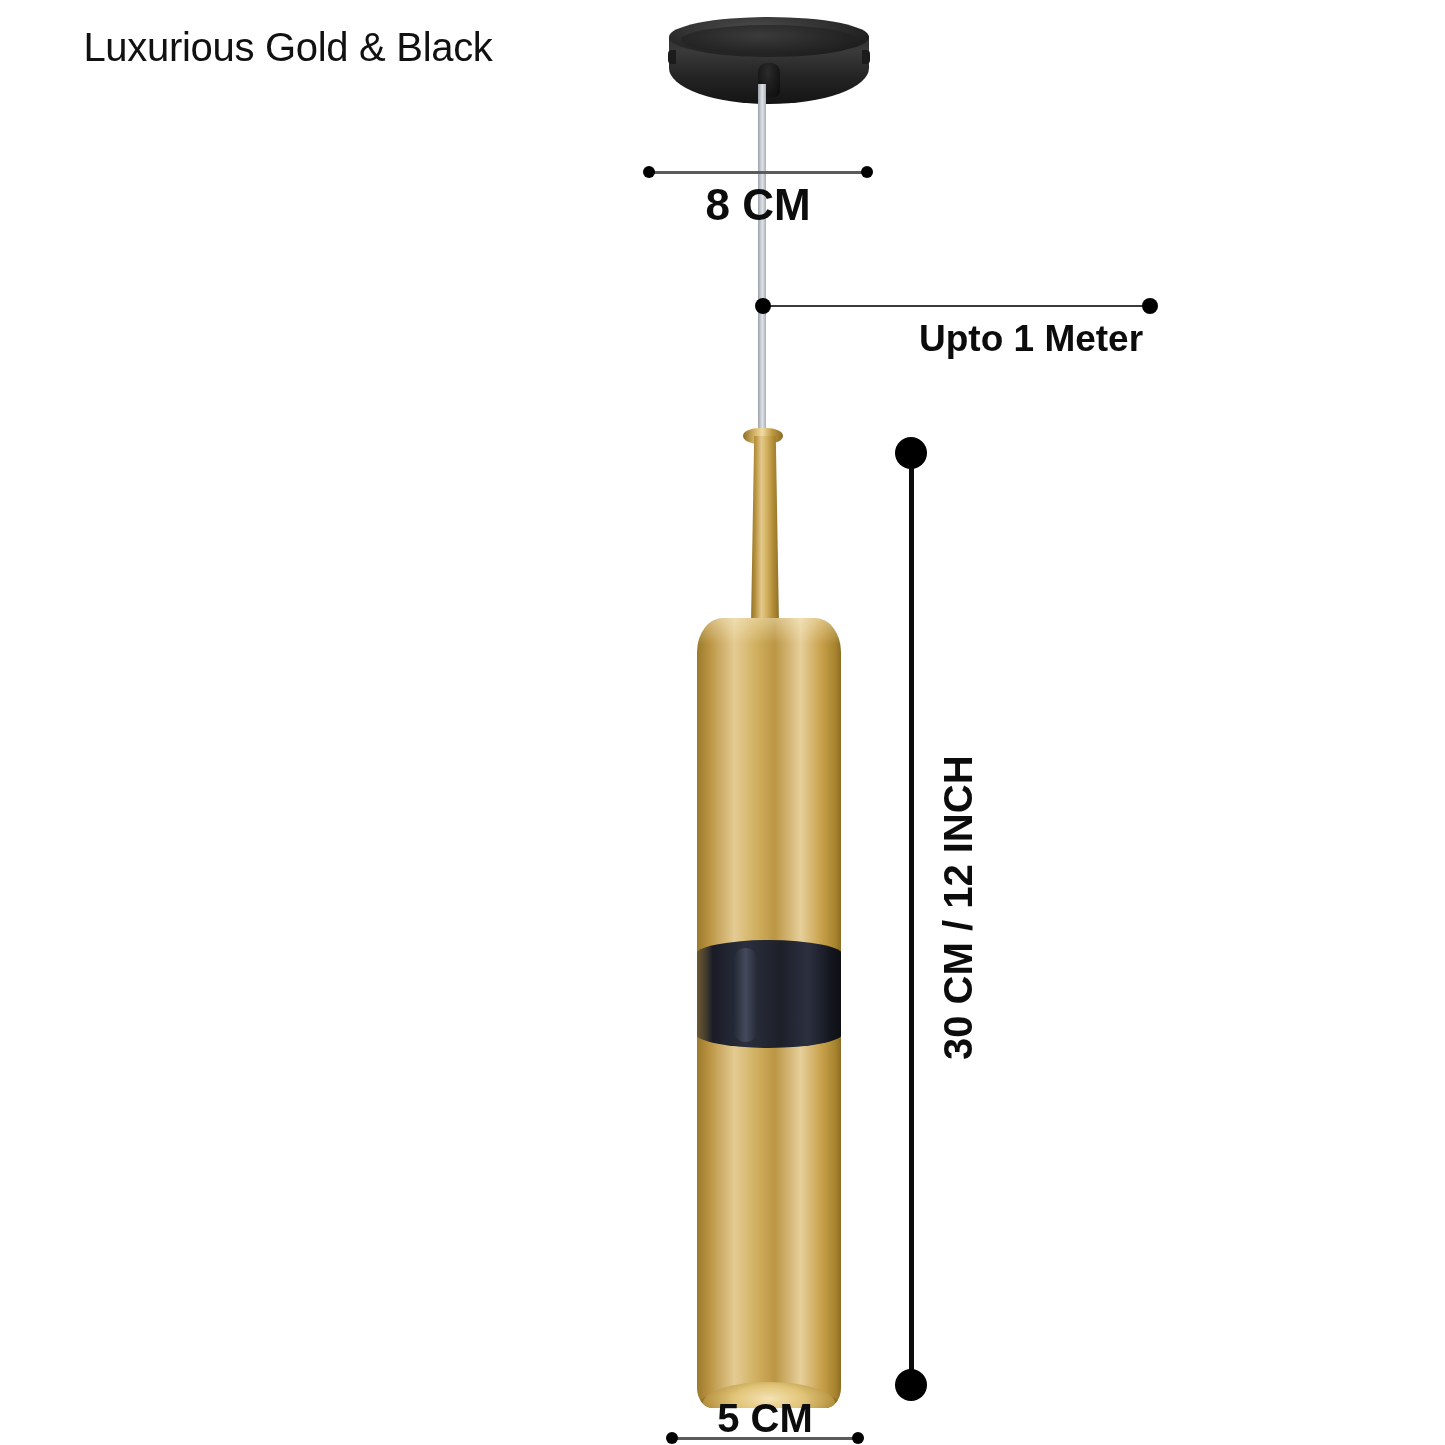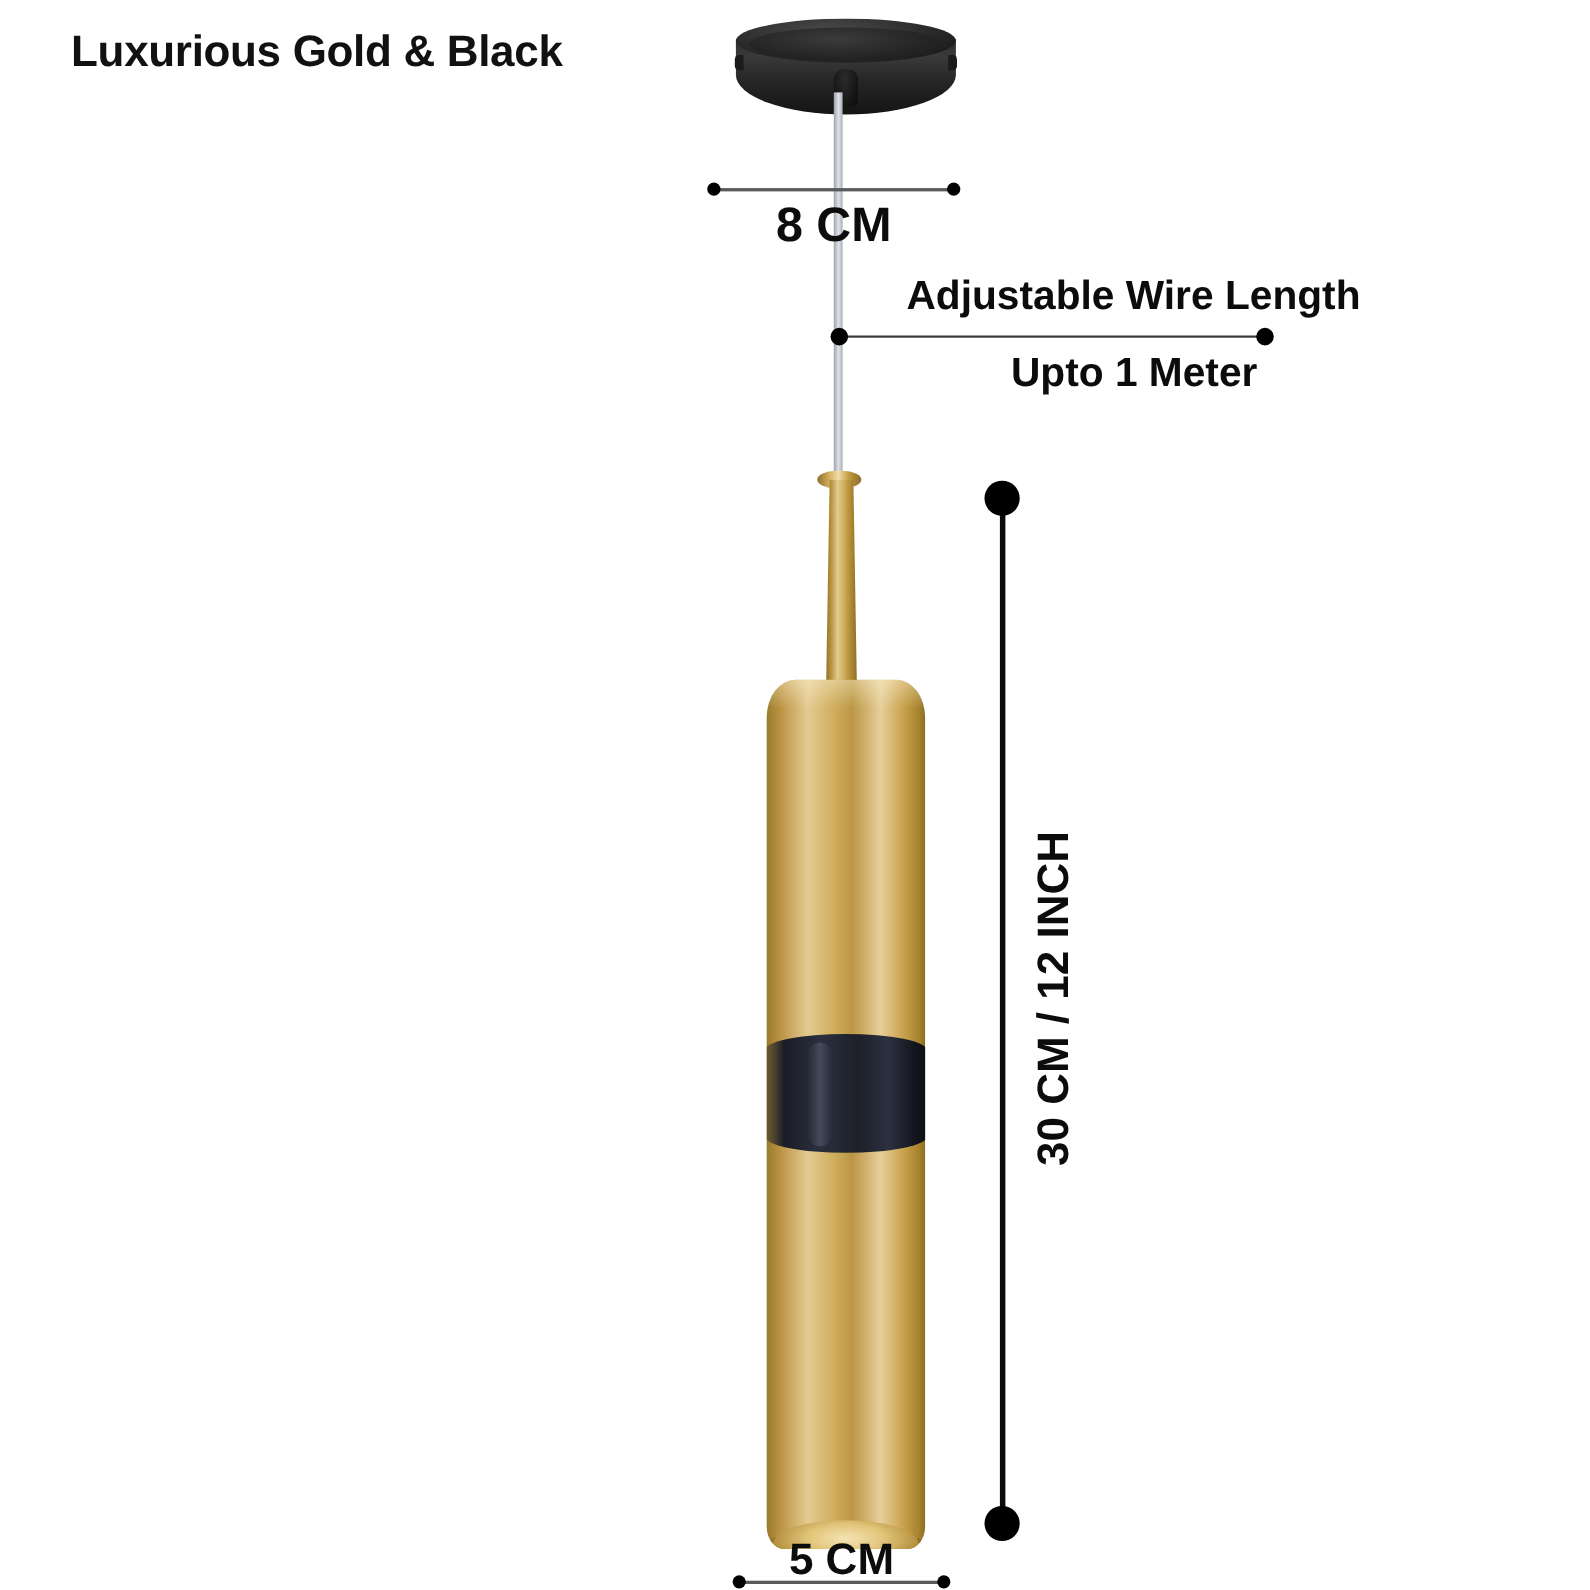--- a/index.html
+++ b/index.html
@@ -20,21 +20,21 @@
 
   
   .heading {
     position: absolute;
     left: 28px;
     top: 18px;
     width: 520px;
     text-align: center;
     font-size: 40px;
     line-height: 1.45;
-    font-weight: bold;
+    font-weight: normal;
     color: #111111;
     letter-spacing: -0.3px;
   }
 
   
   .canopy {
     position: absolute;
     left: 669px;
     top: 17px;
     width: 200px;
@@ -290,21 +290,20 @@
   </div>
 
   <div class="dim-line-h dim8-line"></div>
   <div class="dot dim8-dot-l"></div>
   <div class="dot dim8-dot-r"></div>
   <div class="dim-label dim8-label">8 CM</div>
 
   <div class="dim-line-h dimw-line"></div>
   <div class="dot dimw-dot-l"></div>
   <div class="dot dimw-dot-r"></div>
-  <div class="dim-label dimw-label-top">Adjustable Wire Length</div>
   <div class="dim-label dimw-label-bot">Upto 1 Meter</div>
 
   <div class="dim30-line"></div>
   <div class="dot dim30-dot-t"></div>
   <div class="dot dim30-dot-b"></div>
   <div class="dim-label dim30-label">30 CM / 12 INCH</div>
 
   <div class="dim-line-h dim5-line"></div>
   <div class="dot dim5-dot-l"></div>
   <div class="dot dim5-dot-r"></div>

